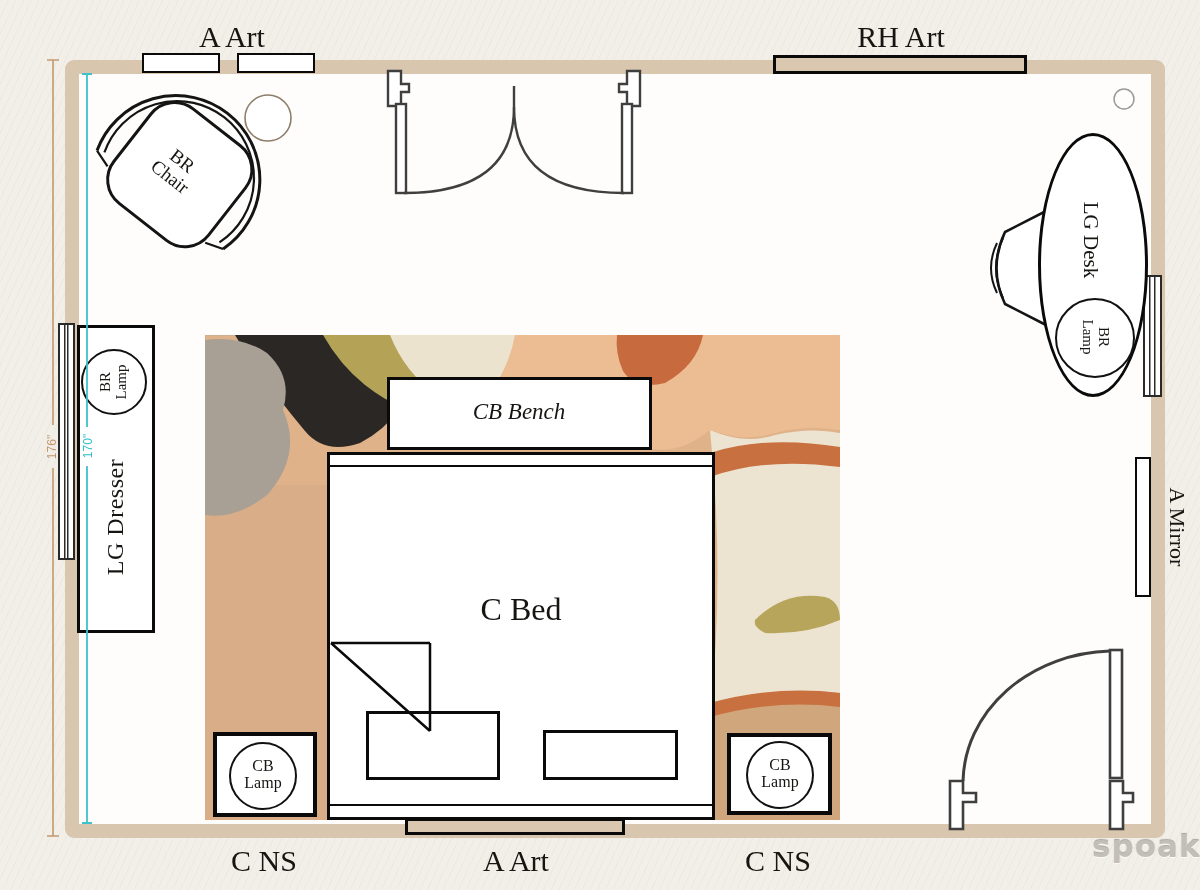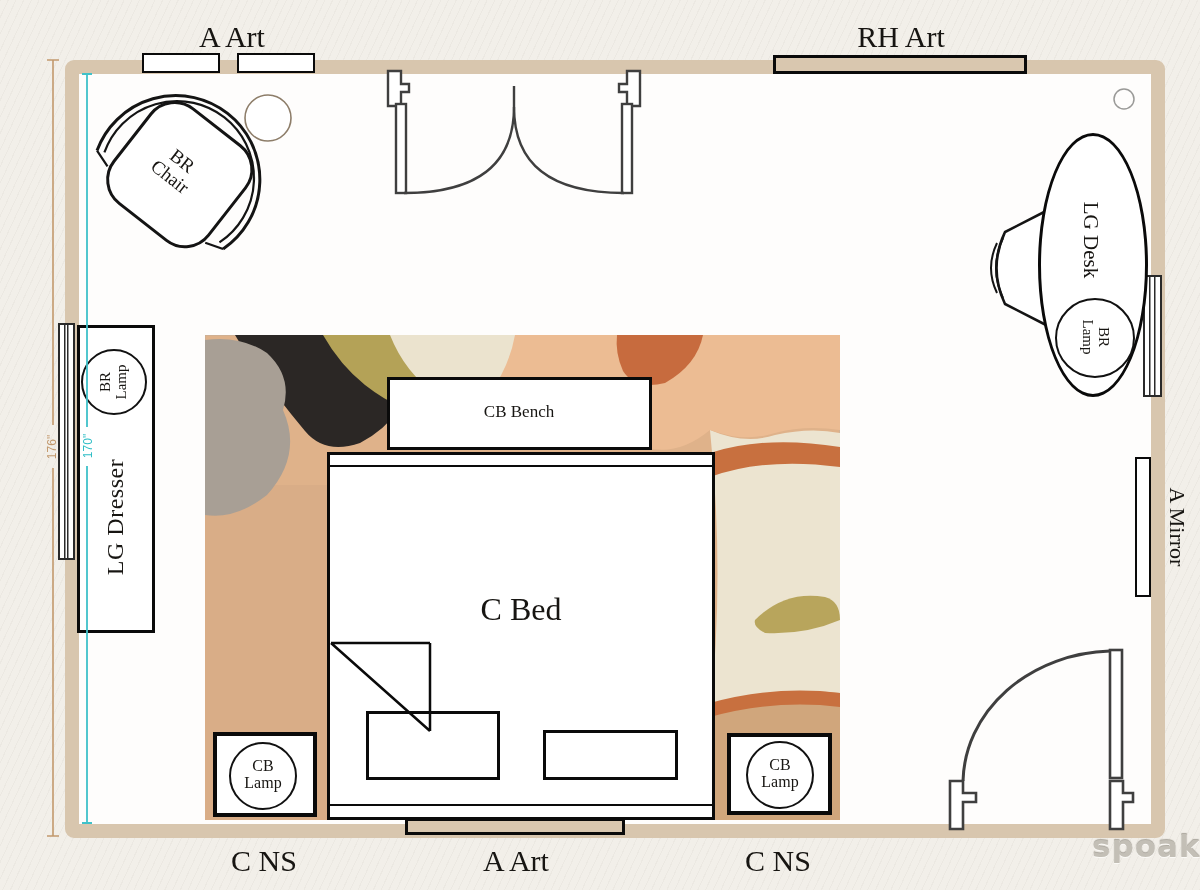--- a/index.html
+++ b/index.html
@@ -47,21 +47,21 @@
     position:absolute;color:#171512;white-space:nowrap;
     transform:translate(-50%,-50%);line-height:1.05;text-align:center;
   }
   .lbl.big{font-size:30px;}
   .rot90{transform:translate(-50%,-50%) rotate(90deg);}
   .rotm90{transform:translate(-50%,-50%) rotate(-90deg);}
   .rot38{transform:translate(-50%,-50%) rotate(38deg);}
   .two-line span{display:block;}
 
   #bed-label{font-size:32px;}
-  #bench-label{font-size:17px;}
+  #bench-label{font-size:23px;font-style:italic;}
   #dresser-label{font-size:24px;letter-spacing:.5px;}
   #desk-label{font-size:21px;}
   #mirror-label{font-size:22px;}
   #chair-label{font-size:19px;}
   .lamp-text{font-size:16px;}
   .lamp-text-sm{font-size:15px;}
   .dim-lbl{font-size:12px;font-family:"Liberation Sans","DejaVu Sans",sans-serif;}
   #dim-ext-label{color:#c2996d;}
   #dim-int-label{color:#2fbec6;}
 

